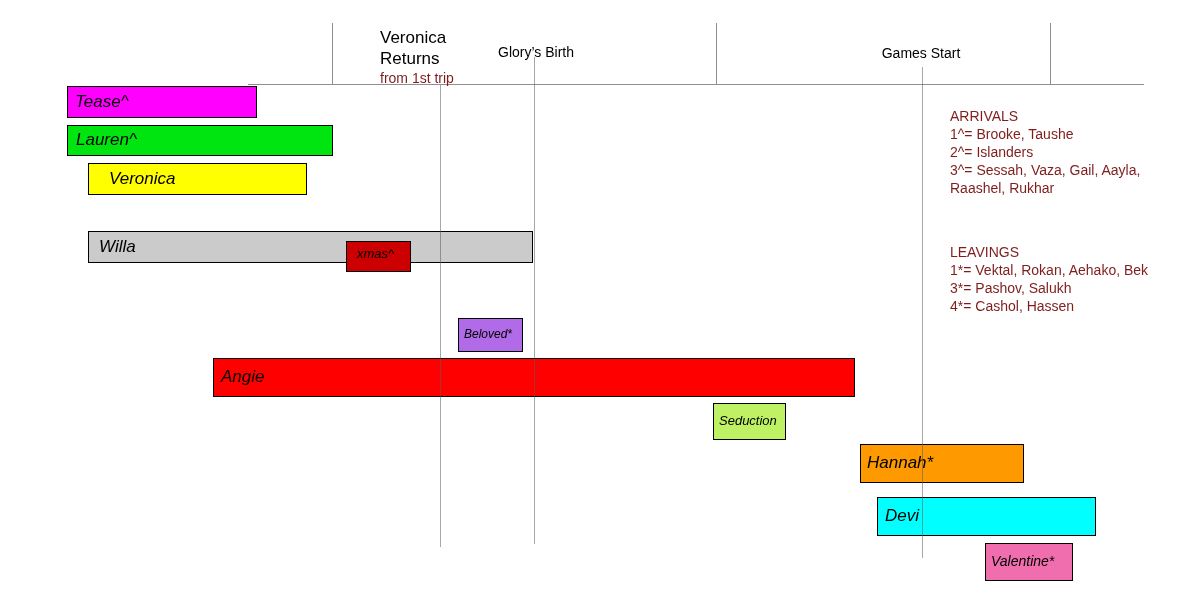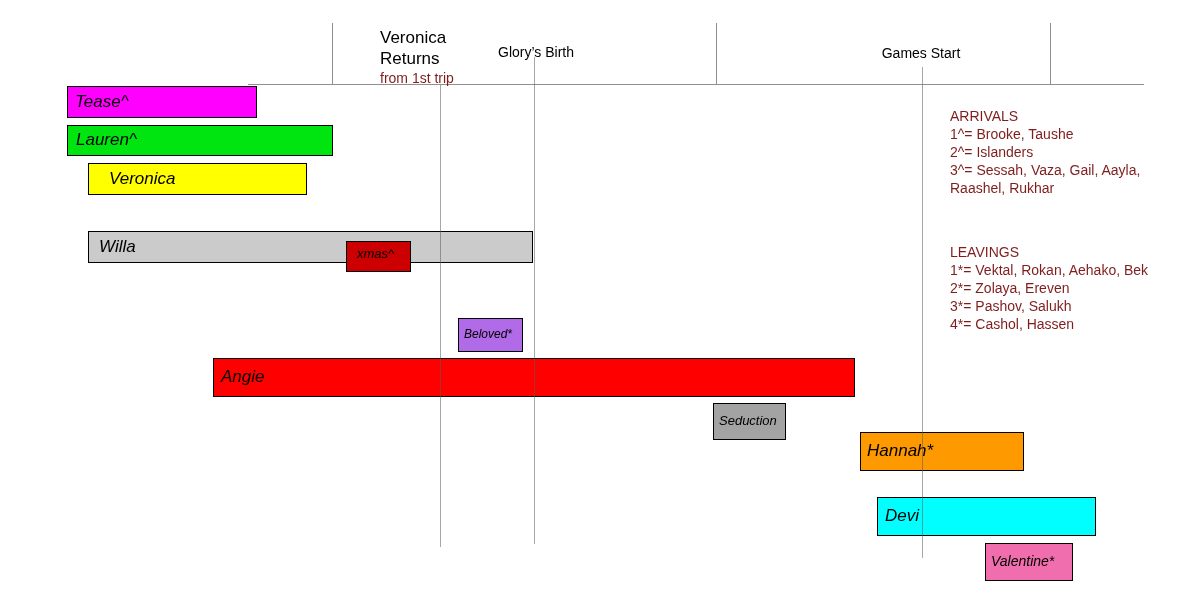--- a/index.html
+++ b/index.html
@@ -42,21 +42,20 @@
   <div class="note" id="note-arrivals">
       <div>ARRIVALS</div>
       <div>1^= Brooke, Taushe</div>
       <div>2^= Islanders</div>
       <div>3^= Sessah, Vaza, Gail, Aayla,</div>
       <div>Raashel, Rukhar</div>
     </div>
   <div class="note" id="note-leavings">
       <div>LEAVINGS</div>
       <div>1*= Vektal, Rokan, Aehako, Bek</div>
-      <div>2*= Zolaya, Ereven</div>
       <div>3*= Pashov, Salukh</div>
       <div>4*= Cashol, Hassen</div>
     </div>
 
 <div class="axis" style="left: 248px; top: 84px; width: 896px;"></div>
     <div class="tick" style="left: 332px; top: 23px; height: 62px;"></div>
     <div class="tick" style="left: 716px; top: 23px; height: 62px;"></div>
     <div class="tick" style="left: 1050px; top: 23px; height: 62px;"></div>
     <div class="vline" style="left: 440px; top: 85px; height: 462px;"></div>
     <div class="vline" style="left: 534px; top: 57px; height: 487px;"></div>
@@ -76,24 +75,24 @@
     <div class="bar two-line" style="left: 346px; top: 241px; width: 65px; height: 31px; background: rgb(204, 0, 0); font-size: 13px; padding-left: 10px;">
       <div>xmas</div>
       <div>^</div>
     </div>
     <div class="bar" style="left: 458px; top: 318px; width: 65px; height: 34px; background: rgb(178, 107, 232); font-size: 12px; padding-left: 5px; align-items: center;">
       <div>Beloved*</div>
     </div>
     <div class="bar" style="left: 213px; top: 358px; width: 642px; height: 39px; background: rgb(255, 0, 0); font-size: 17px; padding-left: 7px;">
       <div>Angie</div>
     </div>
-    <div class="bar" style="left: 713px; top: 403px; width: 73px; height: 37px; background: #a3a3a3; font-size: 13px; padding-left: 5px;">
+    <div class="bar" style="left: 713px; top: 403px; width: 73px; height: 37px; background: #bef264; font-size: 13px; padding-left: 5px;">
       <div>Seduction</div>
     </div>
-    <div class="bar" style="left: 860px; top: 432px; width: 164px; height: 39px; background: rgb(255, 153, 0); font-size: 17px; padding-left: 6px;">
+    <div class="bar" style="left: 860px; top: 444px; width: 164px; height: 39px; background: rgb(255, 153, 0); font-size: 17px; padding-left: 6px;">
       <div>Hannah*</div>
     </div>
     <div class="bar" style="left: 877px; top: 497px; width: 219px; height: 39px; background: rgb(0, 255, 255); font-size: 17px; padding-left: 7px;">
       <div>Devi</div>
     </div>
     <div class="bar" style="left: 985px; top: 543px; width: 88px; height: 38px; background: rgb(240, 110, 174); font-size: 14px; padding-left: 5px;">
       <div>Valentine*</div>
     </div>
   </div>
 

